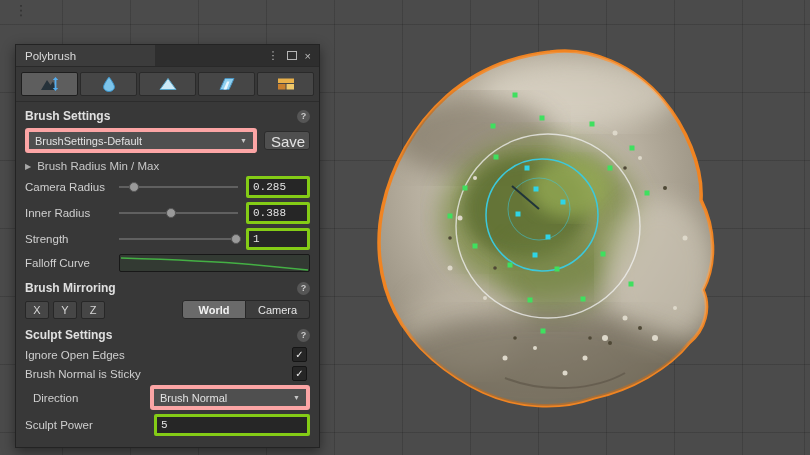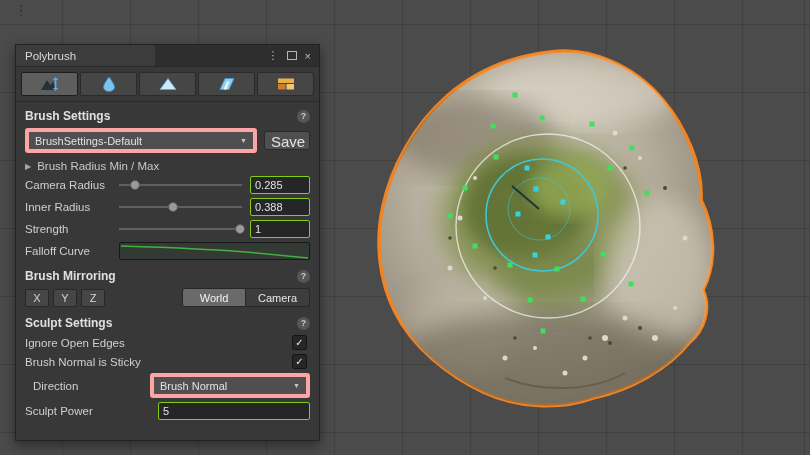--- a/index.html
+++ b/index.html
@@ -20,21 +20,21 @@
   .rock-outline { fill:url(#rockBase); stroke:var(--sel-orange); stroke-width:3.5; stroke-linejoin:round; }
   .ring-outer { stroke:var(--ring-outer); opacity:.75; fill:none; stroke-width:1.4; }
   .ring-inner { stroke:var(--ring-inner); fill:none; stroke-width:1.5; }
   .ring-inner2 { stroke:var(--ring-inner); fill:none; stroke-width:1; opacity:.55; }
   .v-green rect { fill:var(--vertex-green); }
   .v-cyan rect { fill:var(--vertex-cyan); }
   
   .panel {
     position:absolute; left:15px; top:44px; width:303px; background:#383838;
     border:1px solid #232323; box-shadow:0 4px 12px rgba(0,0,0,.45);
-    color:#cfcfcf; font-size:11.5px; padding-bottom:18px;
+    color:#cfcfcf; font-size:11.5px; padding-bottom:9px;
   }
   .tabbar { height:21px; background:#2e2e2e; display:flex; align-items:stretch; border-bottom:1px solid #292929; }
   .tab { width:130px; background:#3c3c3c; display:flex; align-items:center; padding-left:9px; font-size:11.5px; color:#dadada; }
   .tab-icons { margin-left:auto; display:flex; align-items:center; gap:8px; padding-right:8px; color:#bdbdbd; font-size:11px; }
   .winsq { width:8px; height:7px; border:1px solid #b5b5b5; display:inline-block; }
   .toolbar { display:flex; gap:2px; padding:5px 5px; border-bottom:1px solid #2c2c2c; }
   .tool-btn { flex:1; height:24px; background:#464646; border:1px solid #2a2a2a; border-radius:2px;
               display:flex; align-items:center; justify-content:center; padding:0; cursor:pointer; }
   .tool-btn.selected { background:#5e5e5e; border-color:#1e1e1e; }
   .section-header { display:flex; align-items:center; padding:7px 9px 3px 9px; font-weight:bold; color:#e0e0e0; font-size:12px; }
@@ -46,30 +46,30 @@
   .caret { margin-left:auto; font-size:7px; color:#c6c6c6; }
   .btn-save { width:46px; height:19px; margin-left:7px; background:#4f4f4f; border:1px solid #2b2b2b;
               border-radius:3px; color:#e2e2e2; font-size:15px; font-family:inherit; cursor:pointer; }
   .foldout { gap:6px; padding-top:5px; color:#c8c8c8; }
   .fold-caret { font-size:8px; color:#a8a8a8; }
   .lbl { width:94px; flex-shrink:0; }
   .track { flex:1; height:16px; position:relative; margin-right:8px; cursor:pointer; }
   .track::before { content:""; position:absolute; left:0; right:0; top:7px; height:2px; background:#606060; }
   .handle { position:absolute; top:3px; width:10px; height:10px; border-radius:50%; background:#9a9a9a;
             border:1px solid #555; margin-left:-5px; box-sizing:border-box; }
-  .field { width:50px; height:16px; background:#262626; border:1px solid #84cc16; border-radius:2px;
-           display:flex; align-items:center; padding:0 4px; font-size:11px; color:#e2e2e2; flex-shrink:0; }
+  .field { width:50px; height:16px; background:#262626; border:3px solid #84cc16; border-radius:2px;
+           display:flex; align-items:center; padding:0 4px; font-size:11px; color:#e2e2e2; flex-shrink:0;font-family:Liberation Mono, monospace; }
   .field.wide { width:142px; flex:none; margin-left:auto; }
   .curve-field { flex:1; height:16px; background:#333a33; border:1px solid #181818; border-radius:2px; overflow:hidden; }
   .axis-btn { width:24px; height:18px; background:#464646; border:1px solid #272727; border-radius:2px;
               color:#d6d6d6; font-size:11px; margin-right:4px; font-family:inherit; cursor:pointer; }
   .seg { margin-left:auto; display:flex; }
   .seg-btn { width:64px; height:19px; border:1px solid #272727; color:#e6e6e6; font-size:11px;
              font-family:inherit; background:#3d3d3d; cursor:pointer; }
-  .seg-btn.selected { background:#6a6a6a; color:#f2f2f2; }
+  .seg-btn.selected { background:#6a6a6a; color:#f2f2f2;font-weight:bold; }
   .seg-btn:first-child { border-radius:3px 0 0 3px; }
   .seg-btn:last-child { border-radius:0 3px 3px 0; border-left:none; }
   .checkbox { margin-left:auto; width:13px; height:13px; background:#262626; border:1px solid #151515;
               border-radius:2px; color:#eaeaea; font-size:10px; display:flex; align-items:center;
               justify-content:center; margin-right:3px; cursor:pointer; }
   .indent { padding-left:8px; width:86px; }
   .mt { margin-top:0; }
 </style>
 </head>
 <body>

